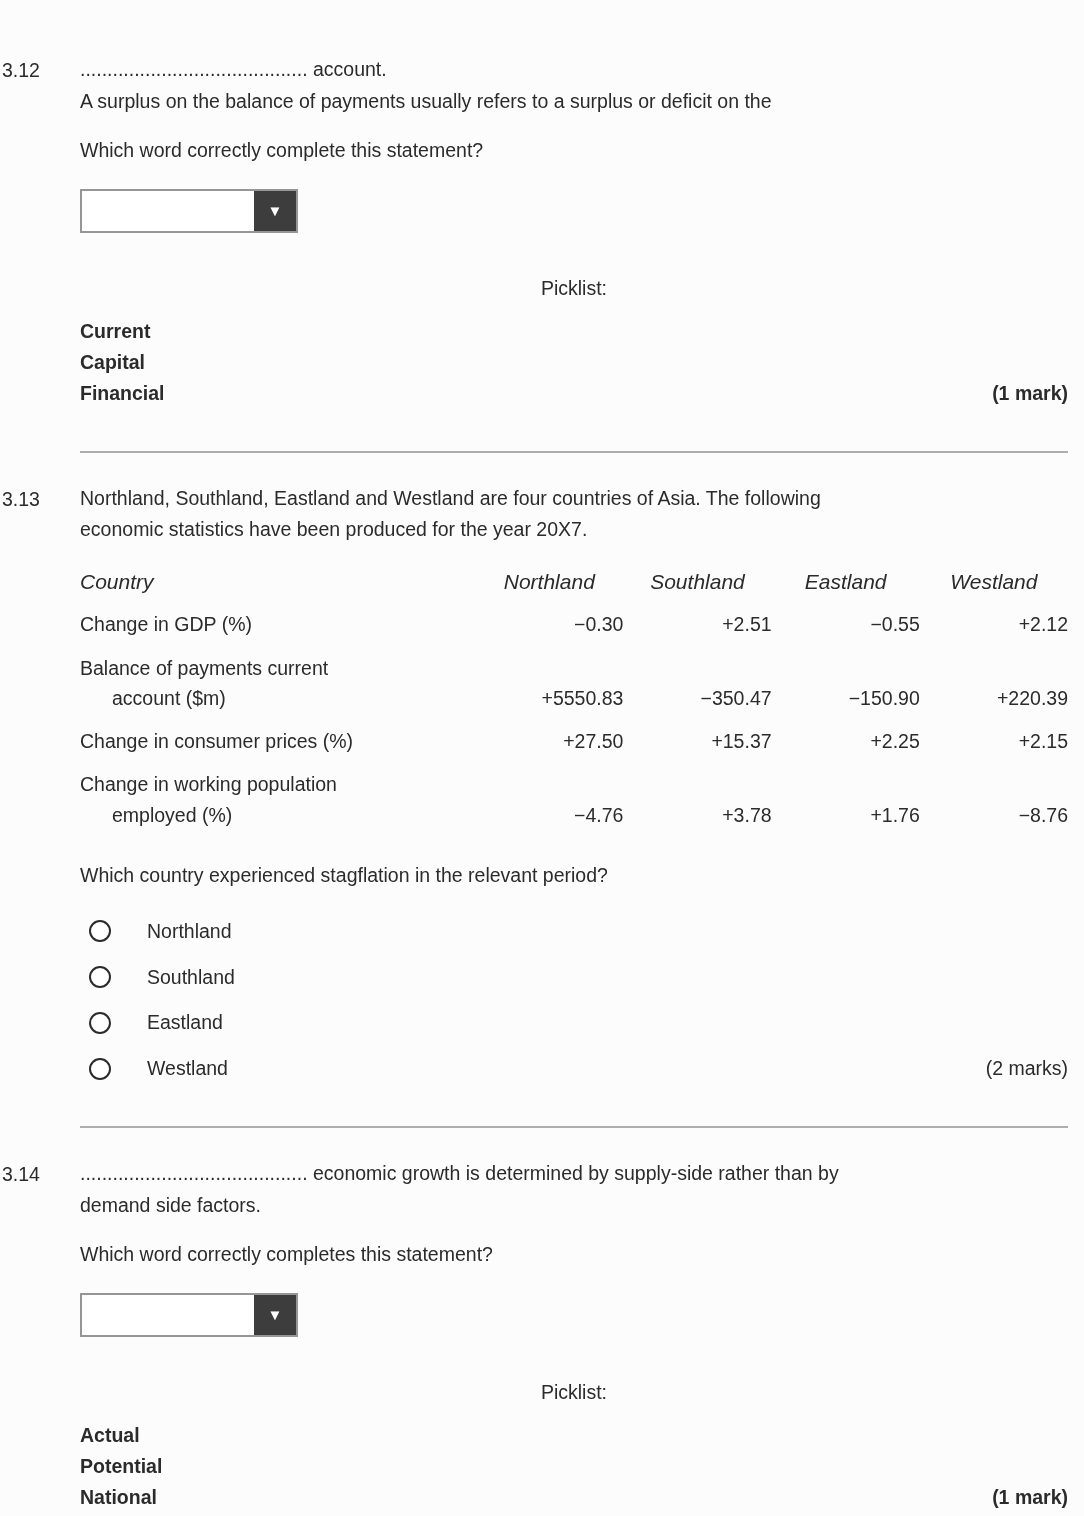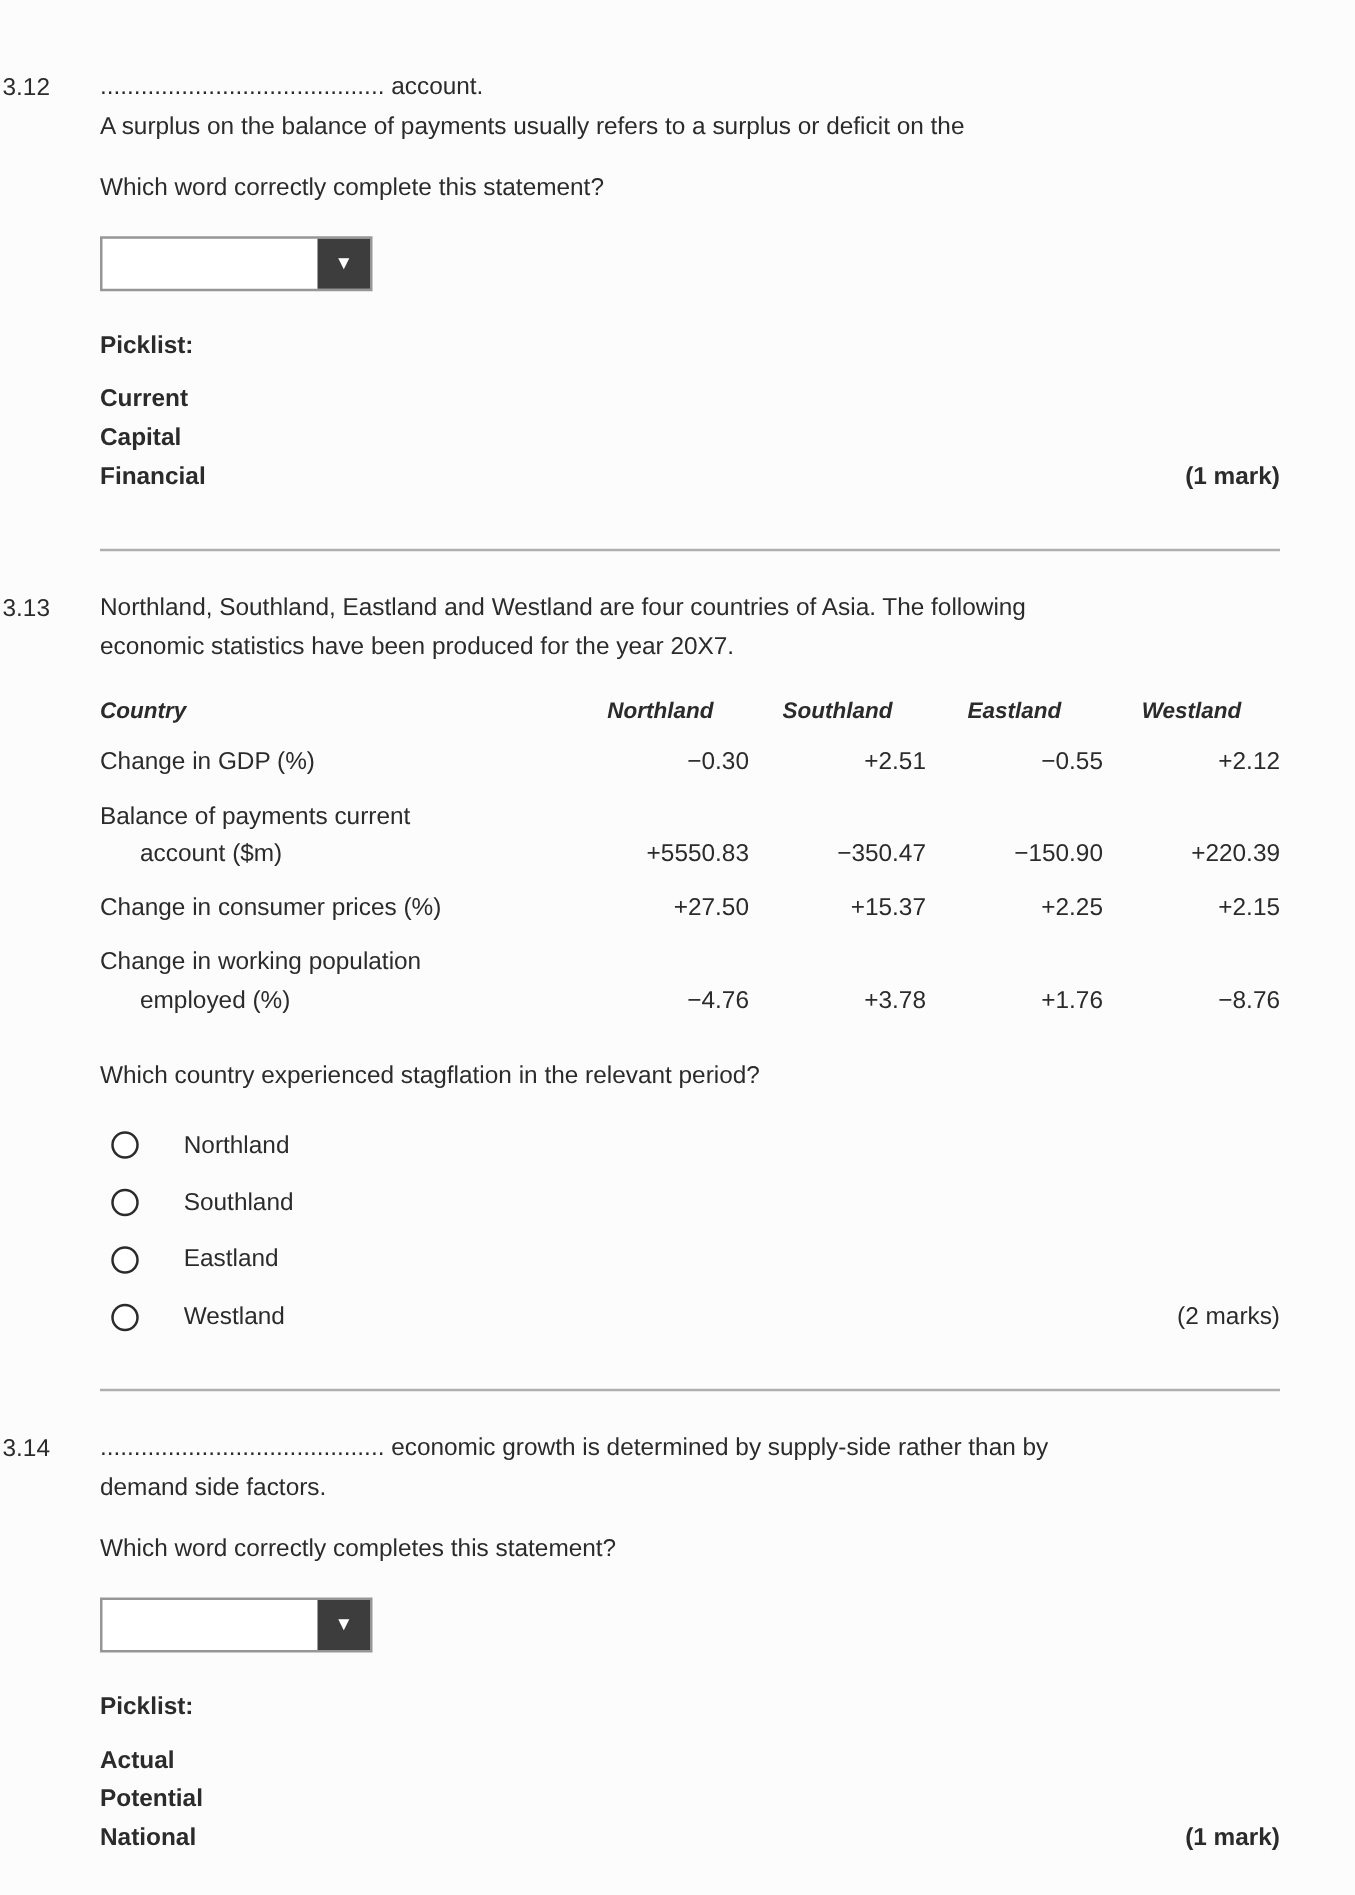--- a/index.html
+++ b/index.html
@@ -5,21 +5,21 @@
   html, body { margin: 0; padding: 0; }
   body {
     width: 1084px;
     min-height: 1516px;
     background: #fcfcfc;
     color: #2b2b2b;
     font-family: "Liberation Sans", sans-serif;
     position: relative;
     box-sizing: border-box;
   }
-  .page { padding: 54px 60px 0 2px; }
+  .page { padding: 54px 16px 0 2px; }
 
   .question { display: grid; grid-template-columns: 78px 1fr; font-size: 19.5px; }
   .qnum { padding-top: 1px; line-height: 1.64; }
   .stem span { display: block; line-height: 1.64; }
   .prompt { margin-top: 17px; line-height: 1.64; }
   .prompt-after-table { margin-top: 30px; }
 
   .dropdown {
     margin-top: 22px;
     width: 218px; height: 44px;
@@ -31,30 +31,30 @@
   .dropdown-value { flex: 1; }
   .dropdown-btn {
     width: 42px;
     background: #3d3d3d;
     color: #ffffff;
     display: flex; align-items: center; justify-content: center;
     font-size: 15px;
     cursor: pointer;
   }
 
-  .picklist-label { font-weight: 700; margin-top: 28px; line-height: 1.55; }
+  .picklist-label { font-weight: 400; margin-top: 40px; line-height: 1.55; text-align: center; }
   .pick-row { display: flex; justify-content: space-between; align-items: flex-end; margin-top: 13px; font-weight: bold; }
   .pick-options > div { line-height: 1.58; }
   .marks { line-height: 1.58; white-space: nowrap; }
 
   .divider { border: 0; border-top: 2px solid #aeaeae; margin: 42px 0 30px 78px; }
 
   table.stats { width: 100%; border-collapse: collapse; margin-top: 24px; font-size: 19.5px; }
   table.stats th {
-    font-style: italic; font-weight: 700; font-size: 18px;
+    font-style: italic; font-weight: 400; font-size: 21px;
     text-align: center; vertical-align: bottom; padding: 0 0 2px 0;
   }
   table.stats th.col-label { text-align: left; width: 40%; }
   table.stats th.num { width: 15%; }
   table.stats td {
     vertical-align: bottom; text-align: right;
     padding: 13px 0 0 0; line-height: 1.55;
   }
   table.stats td.col-label { text-align: left; }
   .lbl1, .lbl2 { display: block; }

